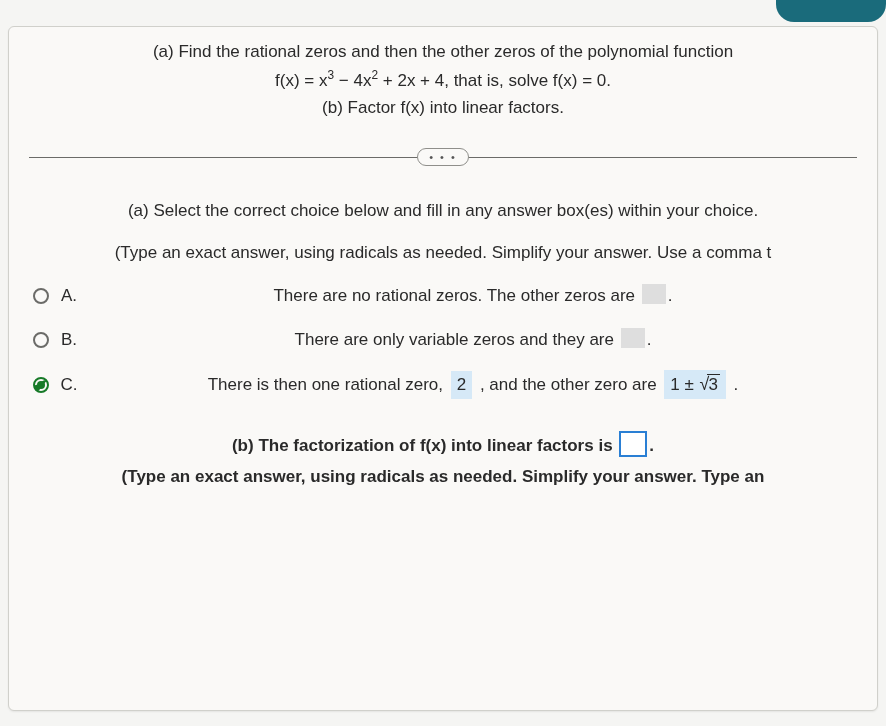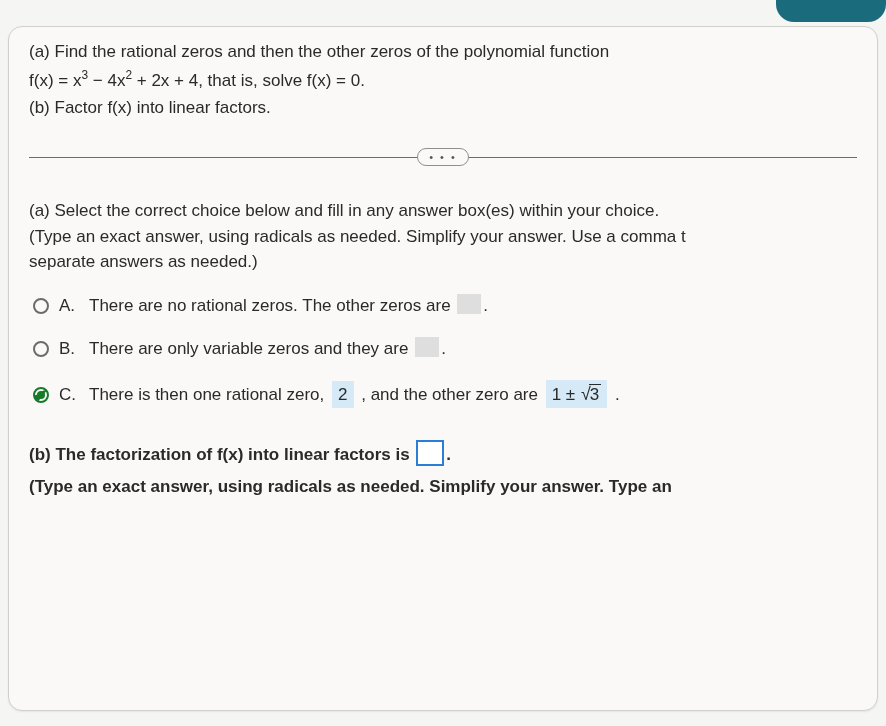--- a/index.html
+++ b/index.html
@@ -19,25 +19,26 @@
       position: absolute;
       top: 0; right: 0;
       width: 110px; height: 22px;
       background: #1a6b7b;
       border-bottom-left-radius: 18px;
       border-bottom-right-radius: 18px;
     }
     .sheet {
       background: #faf9f7;
       border: 1px solid #d0d0cb;
-      border-radius: 14px;
+      border-radius: 6px;
       margin: 26px 8px 8px 8px;
       padding: 10px 20px 20px 20px;
       height: 685px;
       box-shadow: 0 1px 2px rgba(0,0,0,0.07);
+      text-align: center;
     }
     .prompt p { margin: 2px 0; }
     .math sup { font-size: 0.7em; vertical-align: super; }
     .divider-row {
       position: relative;
       margin: 28px 0 30px 0;
       height: 20px;
     }
     .divider-line {
       border: 0; border-top: 1.5px solid #6b6b68;
@@ -138,23 +139,22 @@
     </p>
     <p>(b) Factor f(x) into linear factors.</p>
   </div>
 
   <div class="divider-row">
     <hr class="divider-line">
     <div class="divider-pill">• • •</div>
   </div>
 
   <div>
-    <p style="margin:0">(a) Select the correct choice below and fill in any answer box(es) within your choice.</p>
+    <p style="margin:16px">(a) Select the correct choice below and fill in any answer box(es) within your choice.</p>
     <p style="margin:0">(Type an exact answer, using radicals as needed. Simplify your answer. Use a comma t</p>
-    <p style="margin:0">separate answers as needed.)</p>
   </div>
 
   <div class="choices">
 
     <div class="choice-row">
       <span class="radio"></span>
       <span class="choice-label">A.</span>
       <span class="choice-text">
         <span>There are no rational zeros. The other zeros are</span>
         <span class="ans-box"></span><span>.</span>

